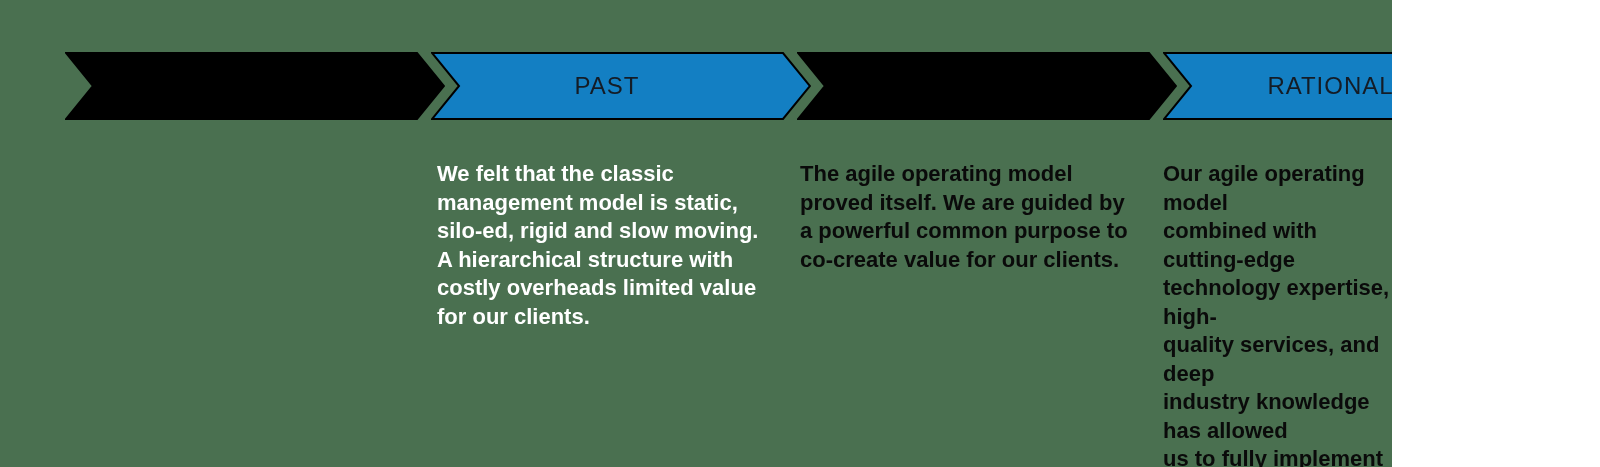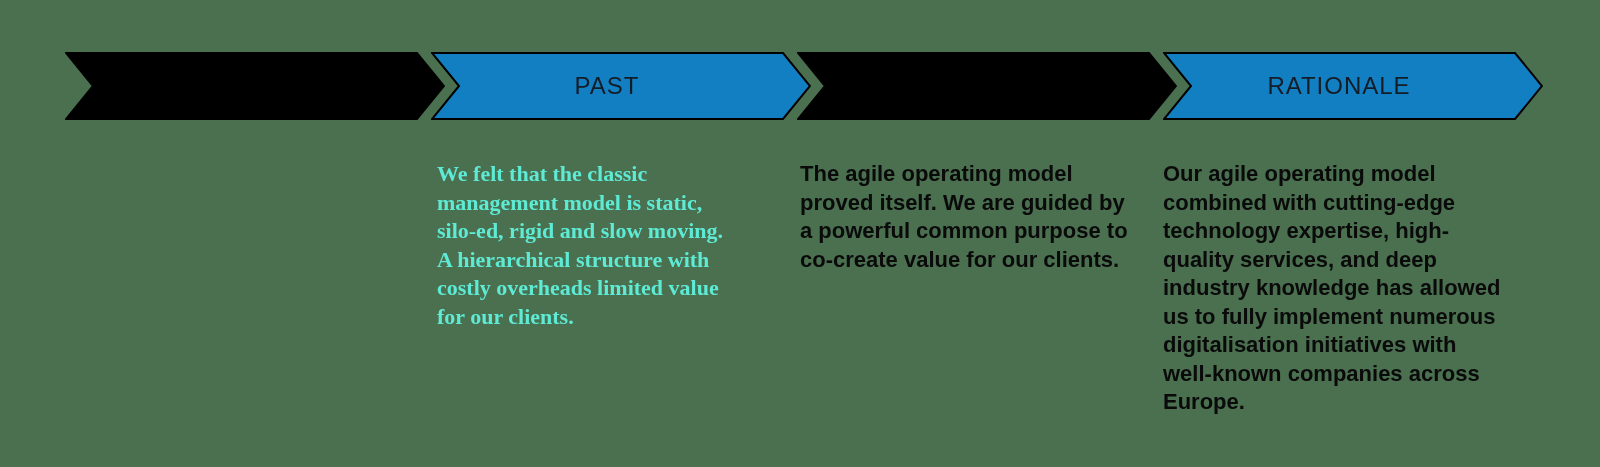--- a/index.html
+++ b/index.html
@@ -1,18 +1,18 @@
 <!DOCTYPE html>
 <html><head>
 <meta charset="utf-8">
 <style>
   html, body { margin: 0; padding: 0; }
   .stage {
     position: relative;
-    width: 1600px;
+    width: 1392px;
     height: 467px;
     overflow: hidden;
     font-family: "Liberation Sans", sans-serif;
   }
   .chev-svg {
     position: absolute;
     top: 52px;
     width: 380px;
     height: 68px;
     display: block;
@@ -64,21 +64,21 @@
   </svg>
   <svg class="chev-svg chev-pos-3" viewBox="0 0 380 68">
     <polygon points="1,1 352,1 379,34 352,67 1,67 28,34" stroke-width="2" style="fill: rgb(19, 127, 195); stroke: rgb(0, 0, 0);"></polygon>
   </svg>
 
   <div class="chev-label chev-pos-0" style="color: rgb(20, 28, 38);"></div>
   <div class="chev-label chev-pos-1" style="color: rgb(20, 28, 38);">PAST</div>
   <div class="chev-label chev-pos-2" style="color: rgb(20, 28, 38);"></div>
   <div class="chev-label chev-pos-3" style="color: rgb(20, 28, 38);">RATIONALE</div>
 
-  <div class="body-text txt-pos-1" style="color: #5eead4; font-family: Liberation Serif, serif;">We felt that the classic
+  <div class="body-text txt-pos-1" style="color: #ffffff;">We felt that the classic
 management model is static,
 silo-ed, rigid and slow moving.
 A hierarchical structure with
 costly overheads limited value
 for our clients.</div>
   <div class="body-text txt-pos-3" style="color: rgb(10, 10, 10);">Our agile operating model
 combined with cutting-edge
 technology expertise, high-
 quality services, and deep
 industry knowledge has allowed

